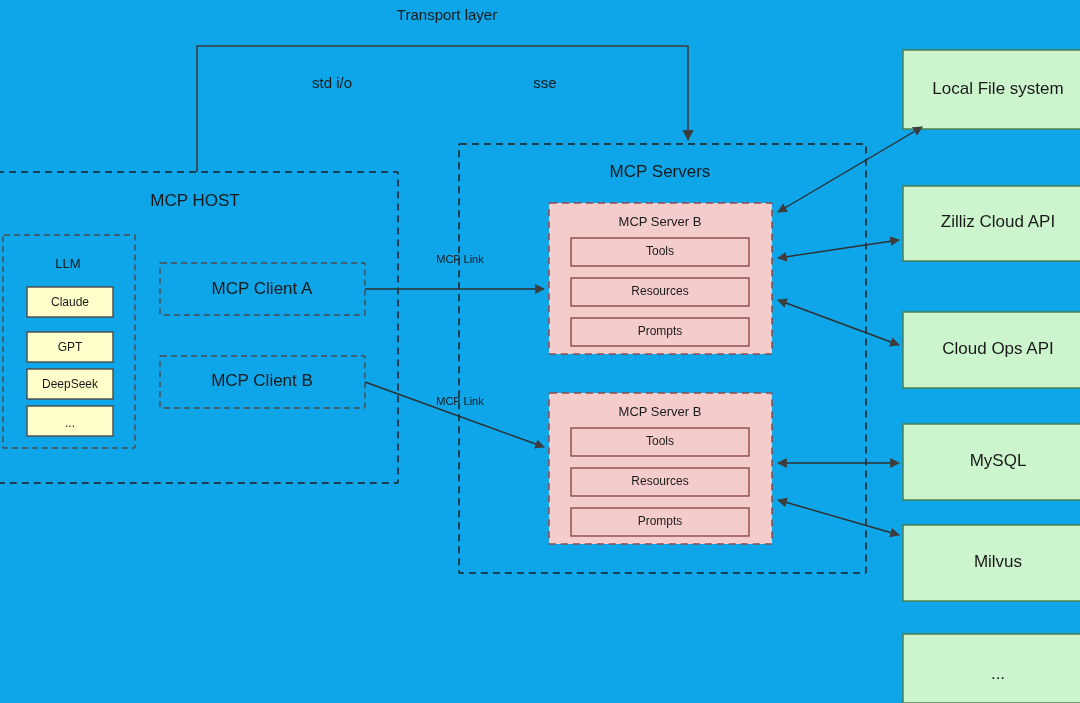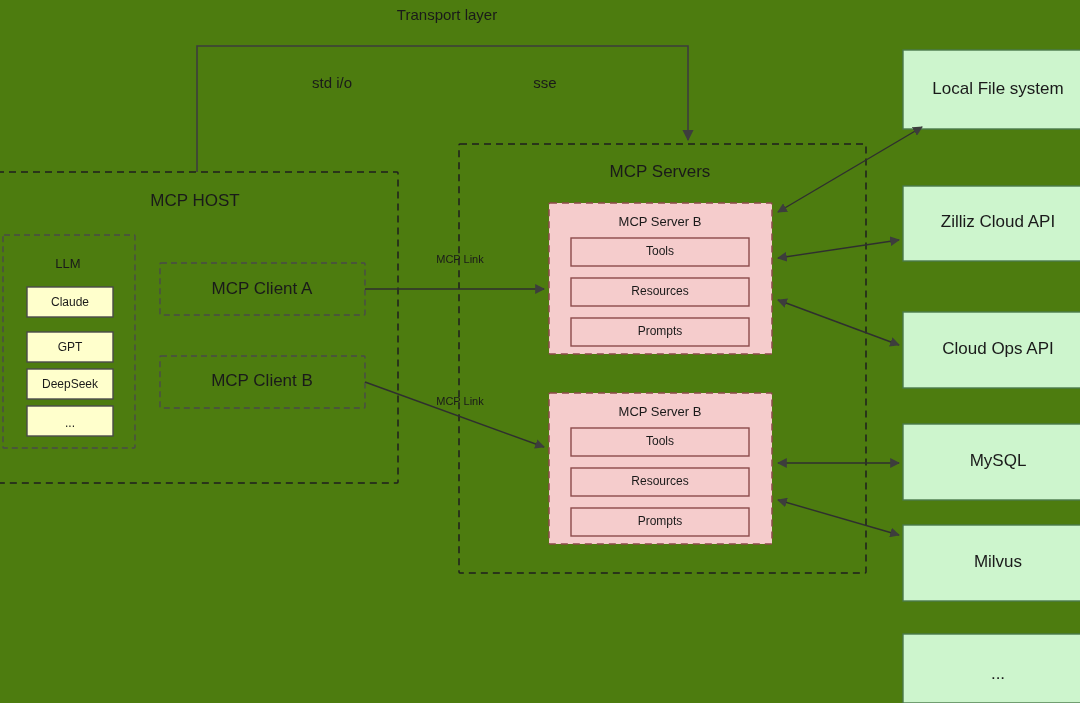--- a/index.html
+++ b/index.html
@@ -9,21 +9,21 @@
     background: #ffffff;
   }
   body {
     font-family: "Liberation Sans", "DejaVu Sans", sans-serif;
     color: #1a1a1a;
   }
   #canvas {
     position: relative;
     width: 1080px;
     height: 703px;
-    background: #4d7c0f;
+    background: #0ea5e9;
     overflow: hidden;
   }
   svg.diagram {
     position: absolute;
     left: 0;
     top: 0;
     width: 1080px;
     height: 703px;
     display: block;
   }

